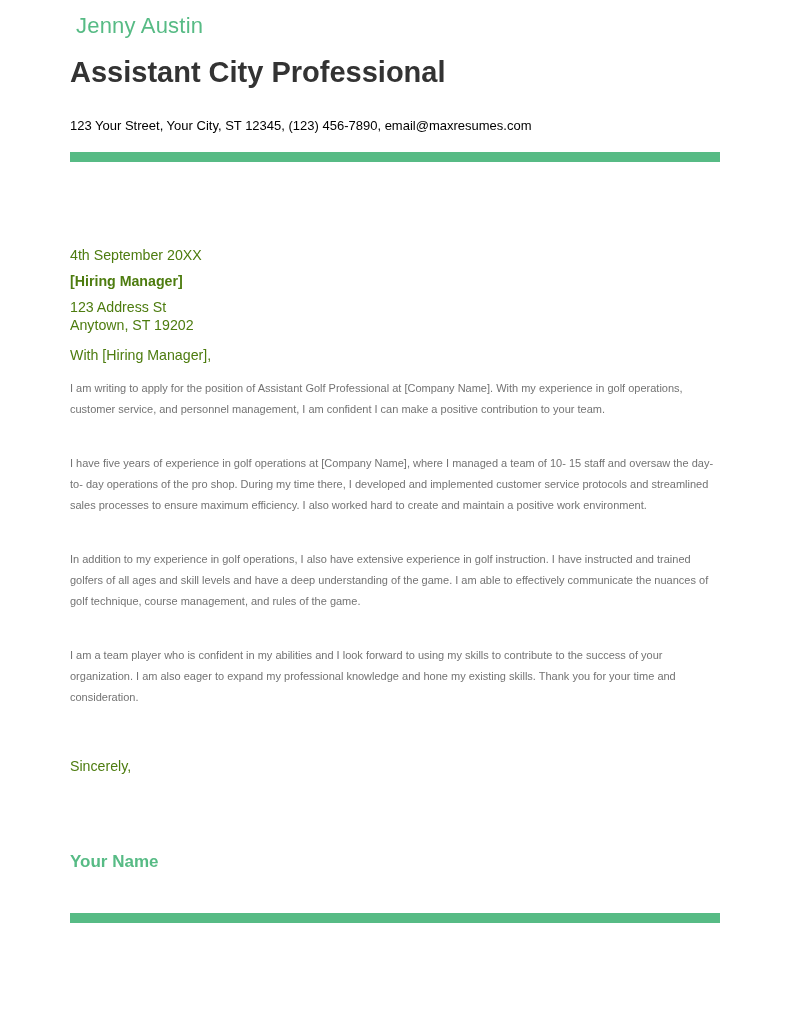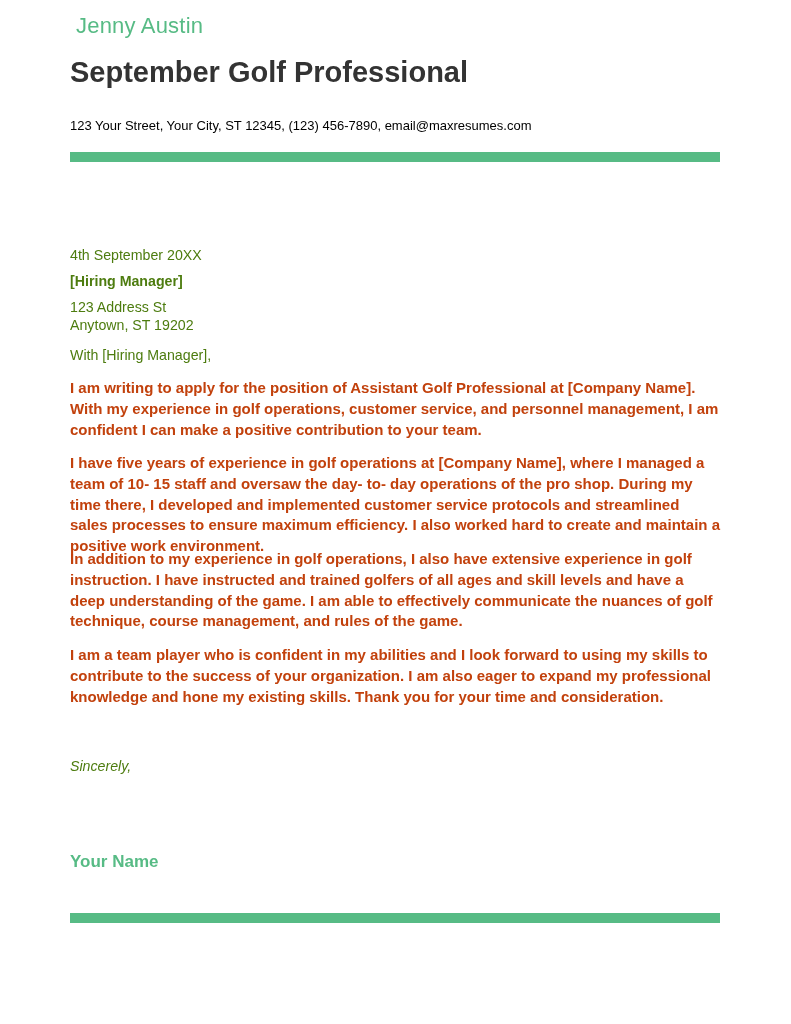--- a/index.html
+++ b/index.html
@@ -4,42 +4,42 @@
   <style>
     html, body { margin: 0; padding: 0; background: #ffffff; }
     body { width: 791px; height: 1024px; position: relative; overflow: hidden;
            font-family: "Liberation Sans", sans-serif; color: #3a3a3a; }
     .name { position: absolute; left: 76px; top: 13px; font-size: 22px; font-weight: normal; color: #57bb85; letter-spacing: 0.2px; }
     .title { position: absolute; left: 70px; top: 56px; font-size: 29px; font-weight: bold; color: #333333; }
     .contact { position: absolute; left: 70px; top: 118px; font-size: 13px; color: #000000; }
     .bar { position: absolute; left: 70px; width: 650px; height: 10px; background: #57bb85; }
     .bar.top { top: 152px; }
     .bar.bottom { top: 913px; }
-    .body-text { position: absolute; left: 70px; width: 650px; font-size: 15px; line-height: 20.8px; color: #c2410c; font-weight: bold; }
+    .body-text { position: absolute; left: 70px; width: 650px; font-size: 11px; line-height: 20.8px; color: #737373; }
     .line { position: absolute; left: 70px; font-size: 14.2px; line-height: 18px; color: #4d7c0f; }
     .sig-name { position: absolute; left: 70px; top: 852px; font-size: 17px; font-weight: bold; color: #57bb85; }
     p { margin: 0; }
   </style>
 </head>
 <body>
 
 <div>
   <div class="name">Jenny Austin</div>
-  <div class="title">September Golf Professional</div>
+  <div class="title">Assistant City Professional</div>
   <div class="contact">123 Your Street, Your City, ST 12345, (123) 456-7890, email@maxresumes.com</div>
   <div class="bar top"></div>
 
   <div class="line" style="top:246px;">4th September 20XX</div>
   <div class="line" style="top:272px;font-weight:bold;">[Hiring Manager]</div>
   <div class="line" style="top:298px;">123 Address St</div>
   <div class="line" style="top:316px;">Anytown, ST 19202</div>
   <div class="line" style="top:346px;">With [Hiring Manager],</div>
 
   <p class="body-text" style="top:378px;">I am writing to apply for the position of Assistant Golf Professional at [Company Name]. With my experience in golf operations, customer service, and personnel management, I am confident I can make a positive contribution to your team.</p>
   <p class="body-text" style="top:453px;">I have five years of experience in golf operations at [Company Name], where I managed a team of 10- 15 staff and oversaw the day- to- day operations of the pro shop. During my time there, I developed and implemented customer service protocols and streamlined sales processes to ensure maximum efficiency. I also worked hard to create and maintain a positive work environment.</p>
   <p class="body-text" style="top:549px;">In addition to my experience in golf operations, I also have extensive experience in golf instruction. I have instructed and trained golfers of all ages and skill levels and have a deep understanding of the game. I am able to effectively communicate the nuances of golf technique, course management, and rules of the game.</p>
   <p class="body-text" style="top:645px;">I am a team player who is confident in my abilities and I look forward to using my skills to contribute to the success of your organization. I am also eager to expand my professional knowledge and hone my existing skills. Thank you for your time and consideration.</p>
 
-  <div class="line" style="top:757px;font-style:italic;">Sincerely,</div>
+  <div class="line" style="top:757px;">Sincerely,</div>
   <div class="sig-name">Your Name</div>
 
   <div class="bar bottom"></div>
 </div>
 
 </body></html>

